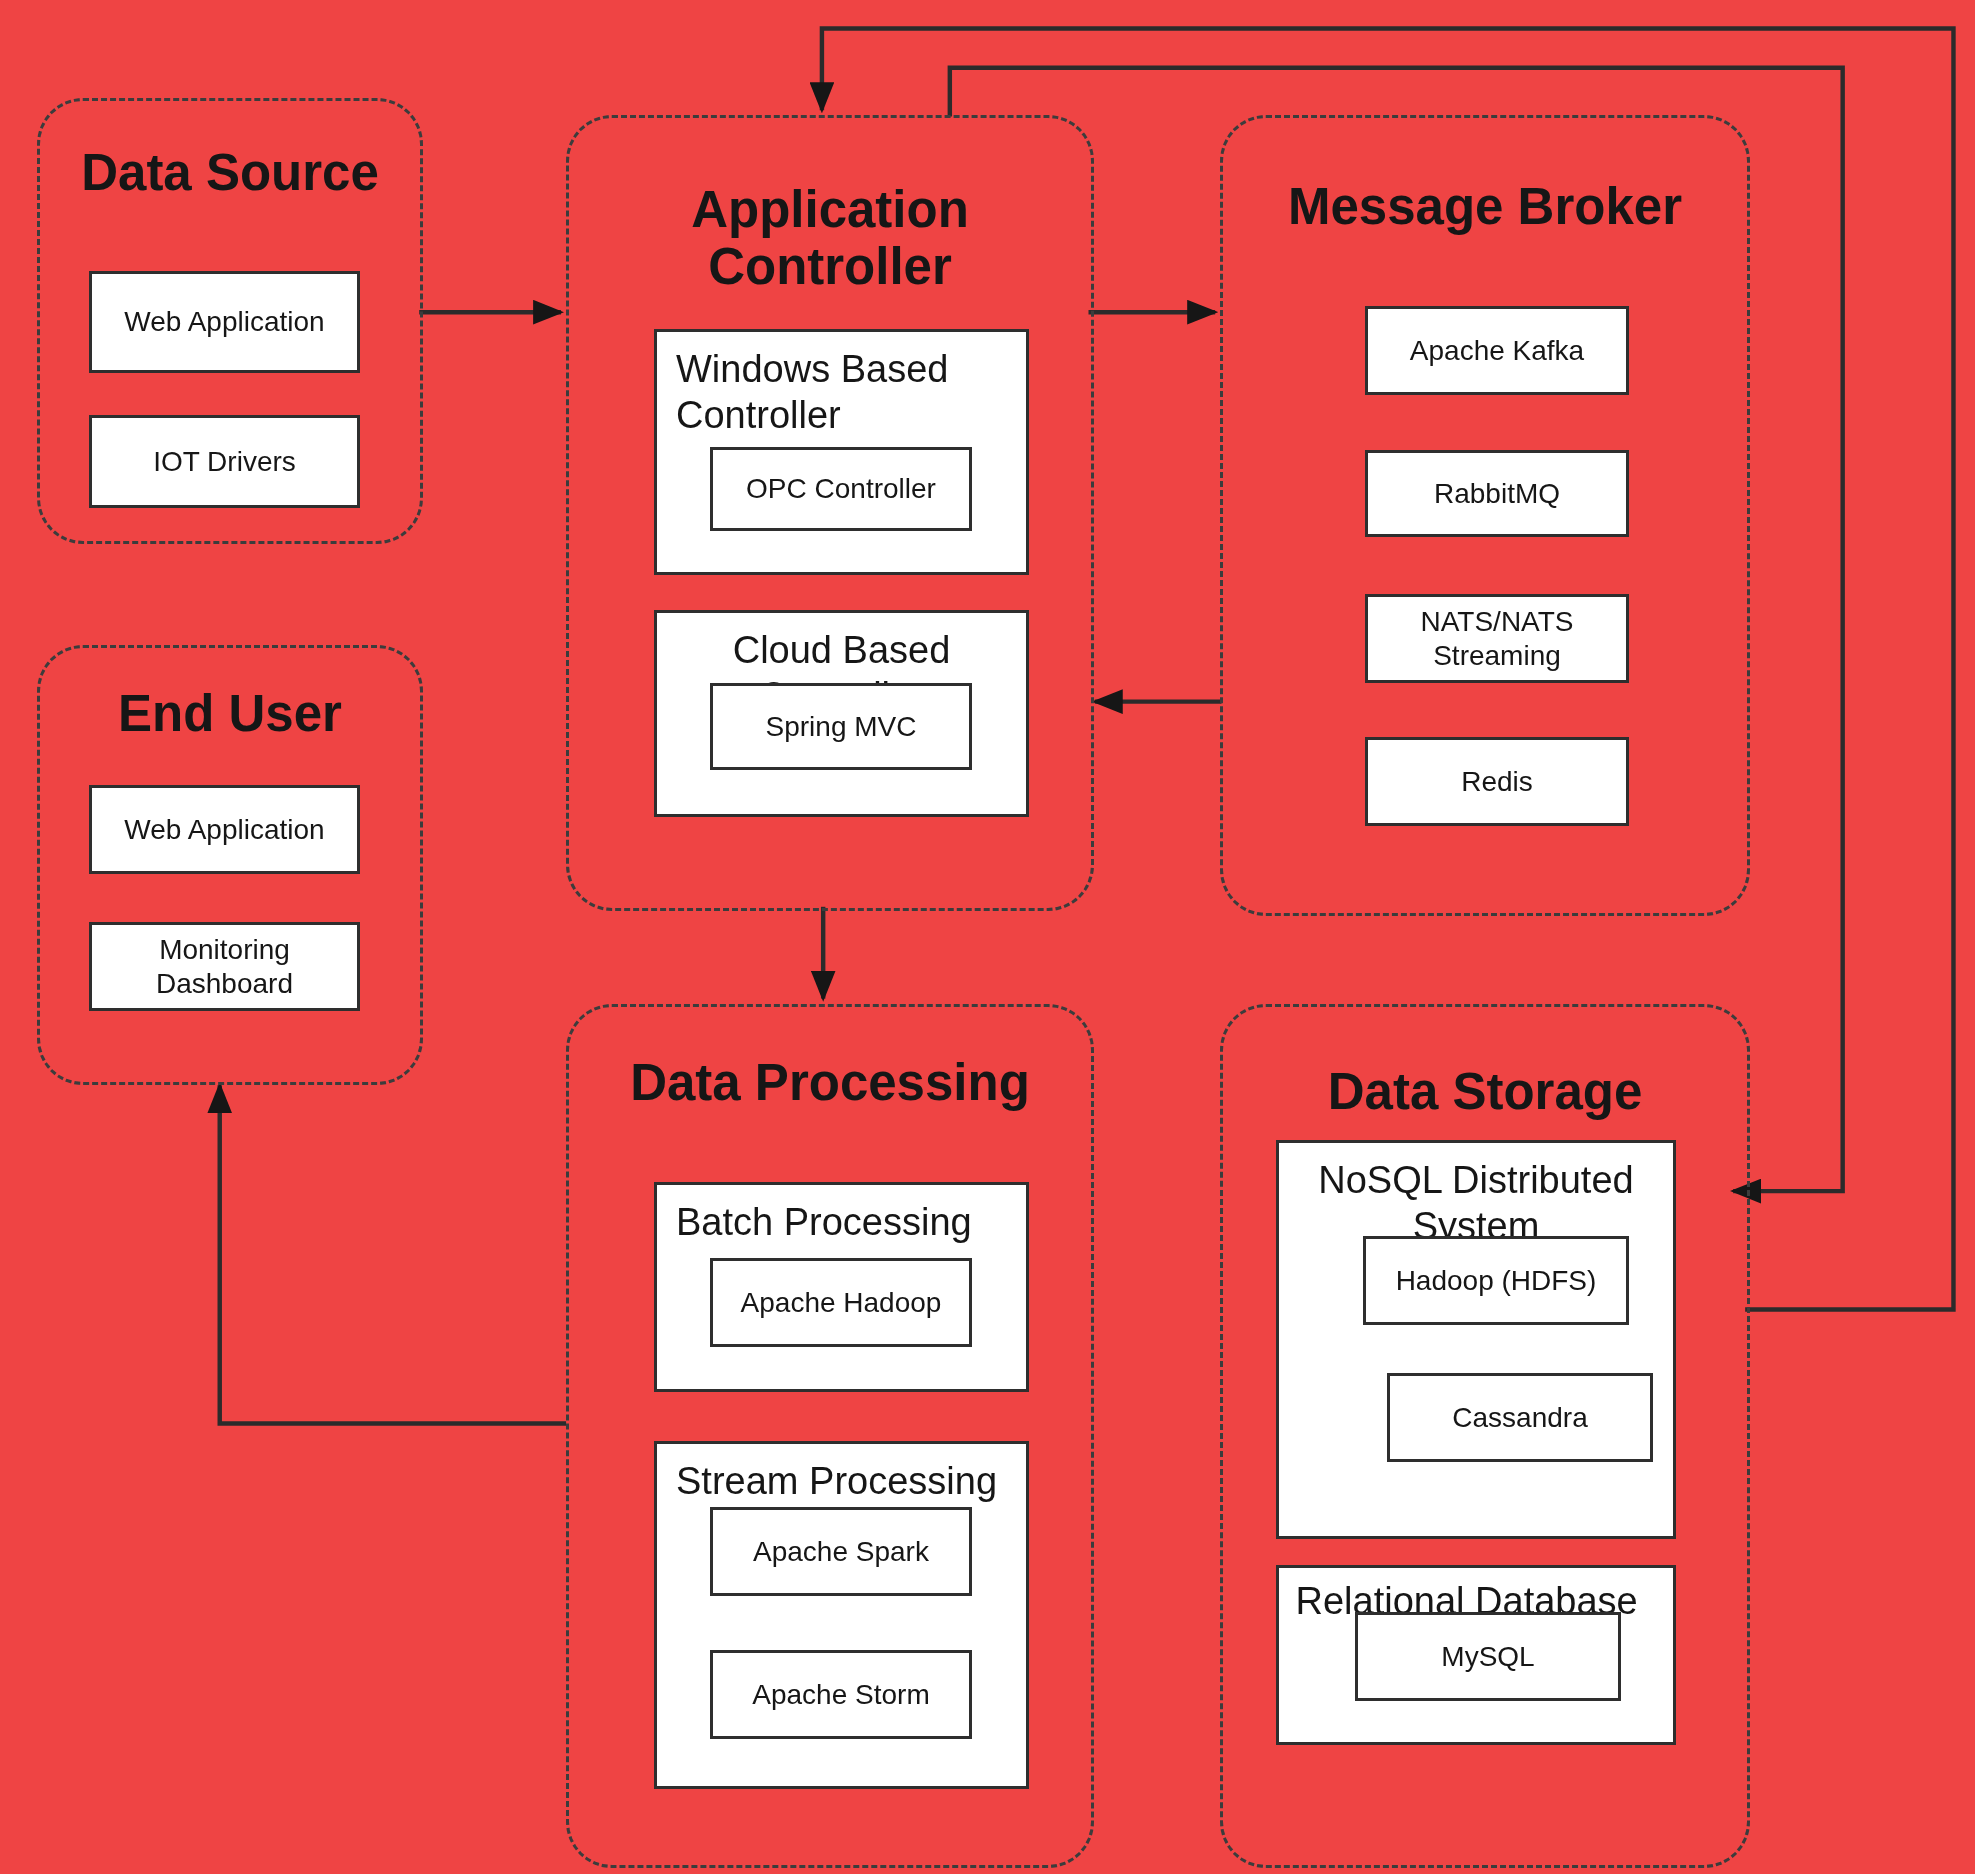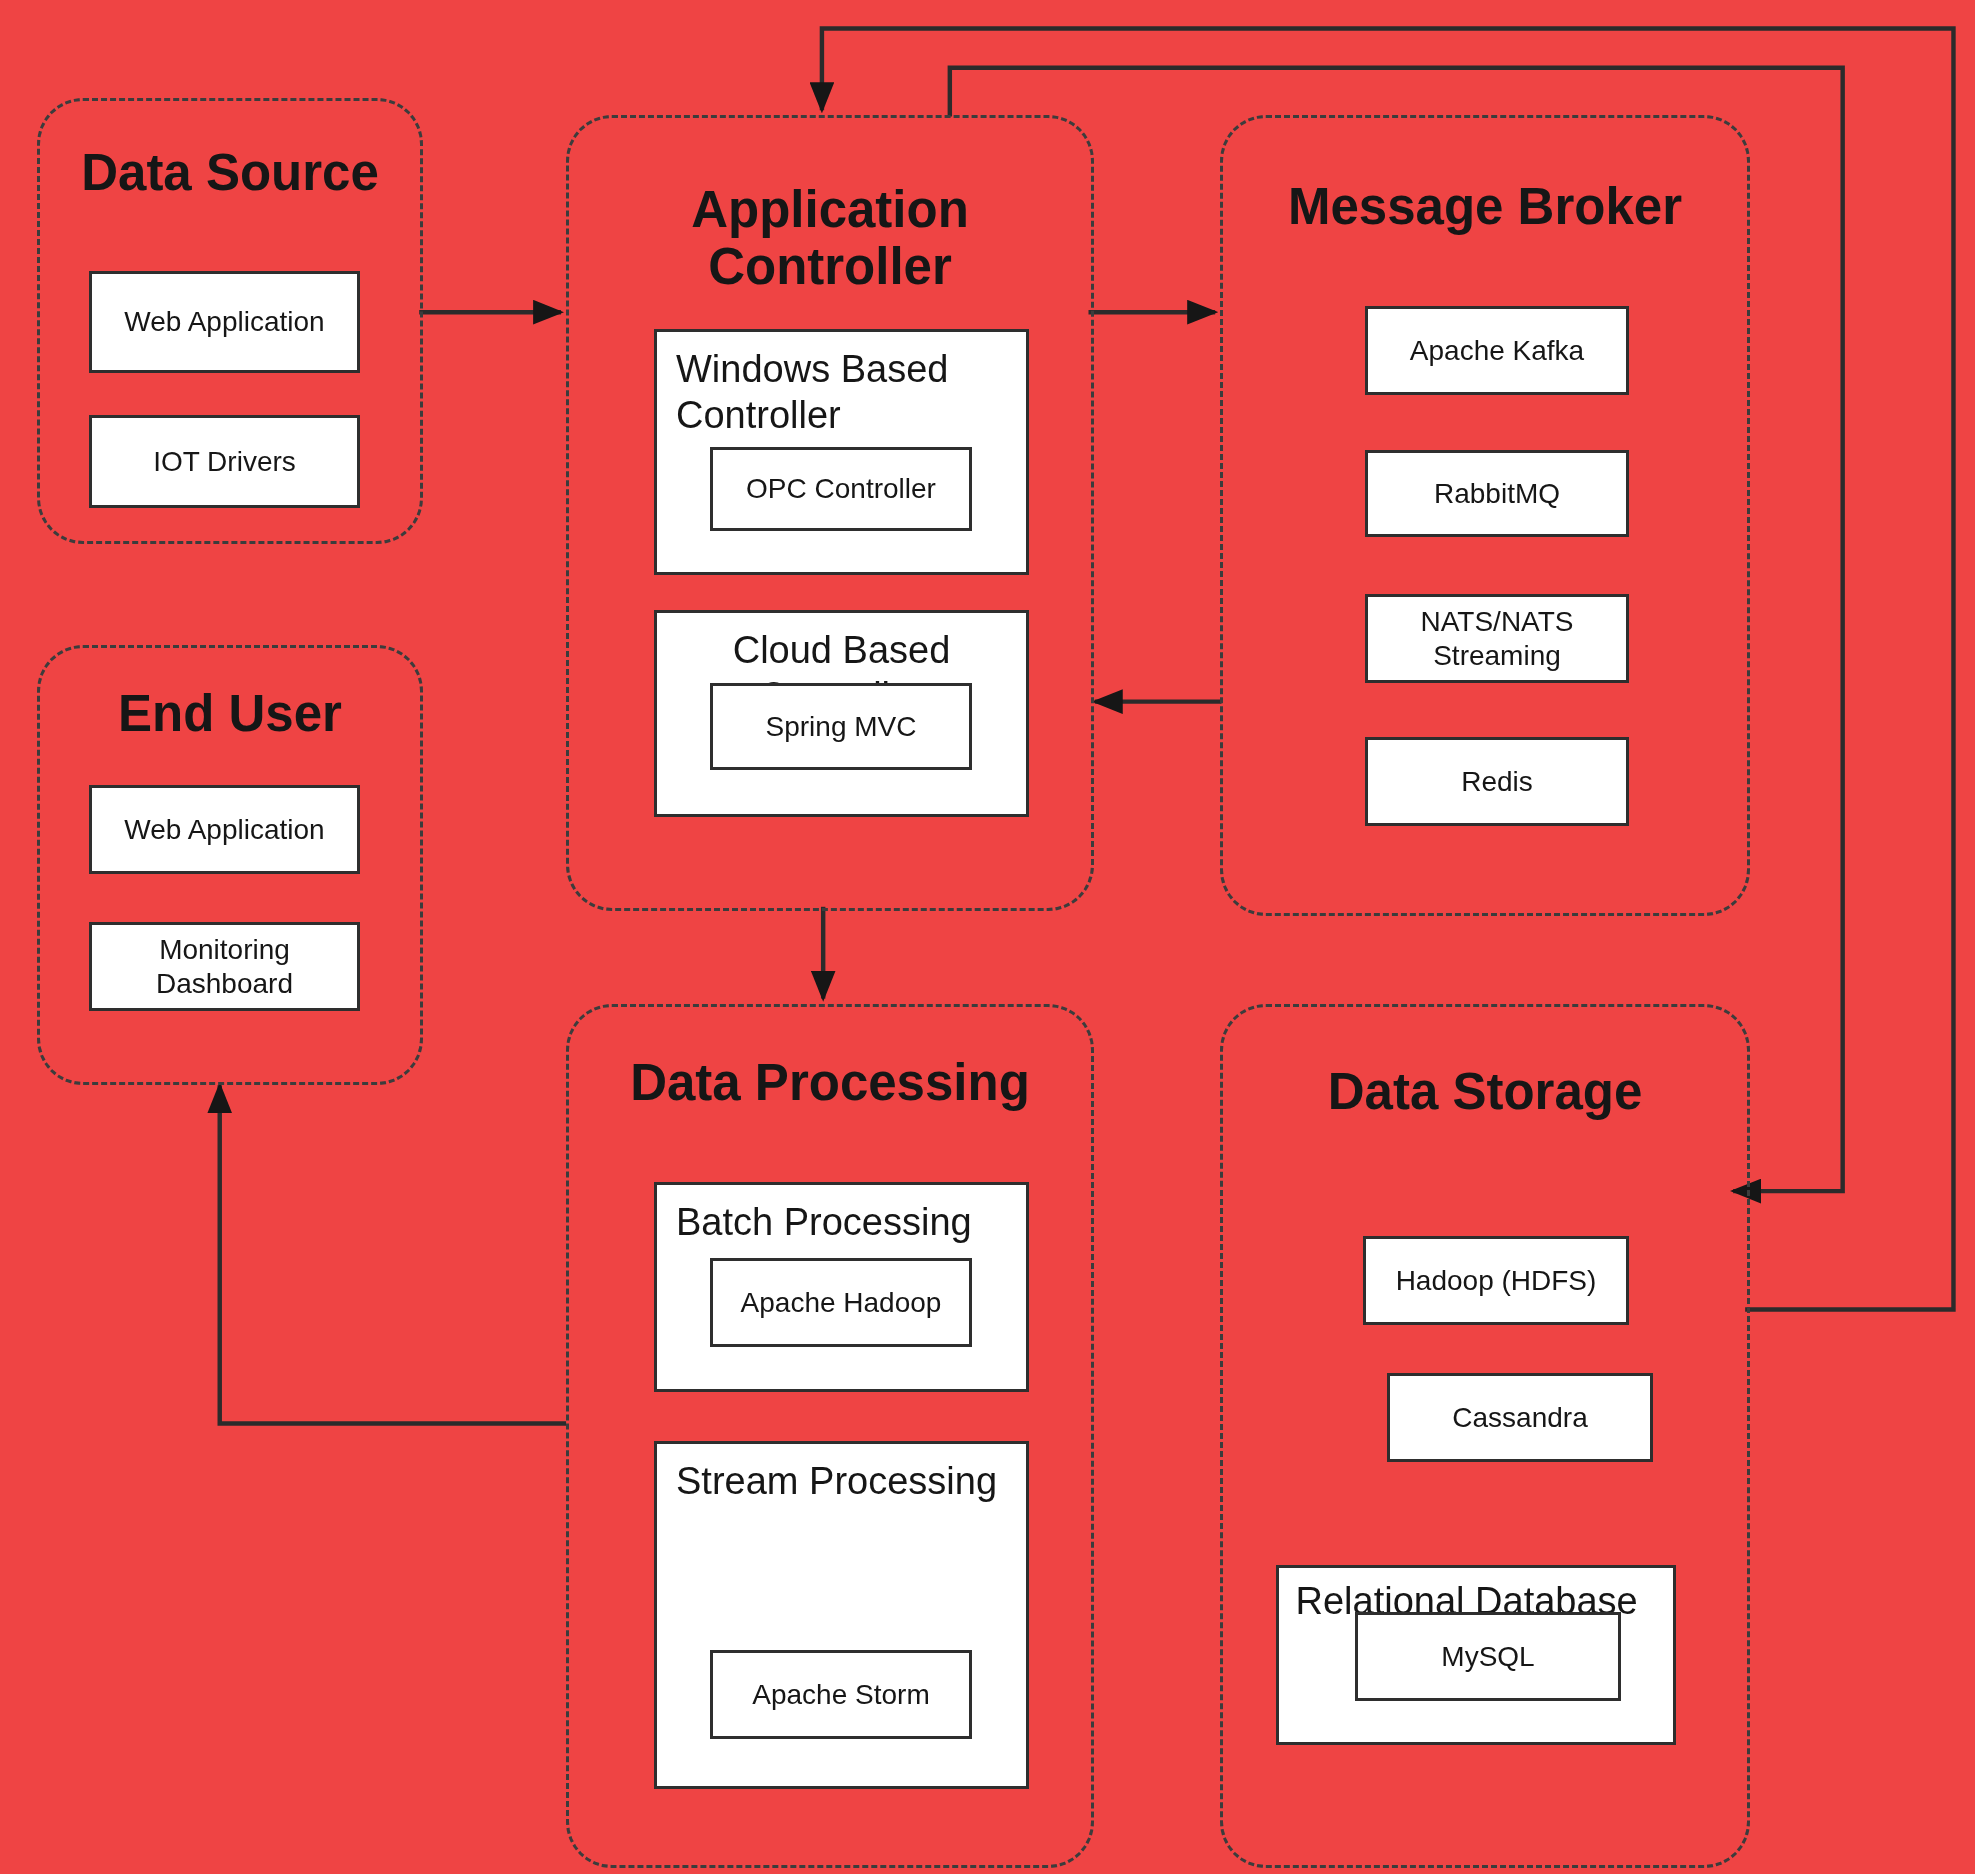--- a/index.html
+++ b/index.html
@@ -93,24 +93,28 @@
   <div class="group" style="left:566px;top:1004px;width:522px;height:858px;">
     <div class="group-title" style="top:47px;">Data Processing</div>
   </div>
   <div class="box sub" style="left:654px;top:1182px;width:375px;height:210px;">
     <div class="sub-label left">Batch Processing</div>
   </div>
   <div class="box leaf" style="left:710px;top:1258px;width:262px;height:89px;">Apache Hadoop</div>
   <div class="box sub" style="left:654px;top:1441px;width:375px;height:348px;">
     <div class="sub-label left">Stream Processing</div>
   </div>
+  <div class="box leaf" style="left:710px;top:1507px;width:262px;height:89px;">Apache Spark</div>
   <div class="box leaf" style="left:710px;top:1650px;width:262px;height:89px;">Apache Storm</div>
 
   <div class="group" style="left:1220px;top:1004px;width:524px;height:858px;">
     <div class="group-title" style="top:56px;">Data Storage</div>
+  </div>
+  <div class="box sub" style="left:1276px;top:1140px;width:400px;height:399px;">
+    <div class="sub-label center">NoSQL Distributed System</div>
   </div>
   <div class="box leaf" style="left:1363px;top:1236px;width:266px;height:89px;">Hadoop (HDFS)</div>
   <div class="box leaf" style="left:1387px;top:1373px;width:266px;height:89px;">Cassandra</div>
   <div class="box sub" style="left:1276px;top:1565px;width:400px;height:180px;">
     <div class="sub-label left" style="left:16.5px;top:10px;">Relational Database</div>
   </div>
   <div class="box leaf" style="left:1355px;top:1612px;width:266px;height:89px;">MySQL</div>
 
 </div>
 

